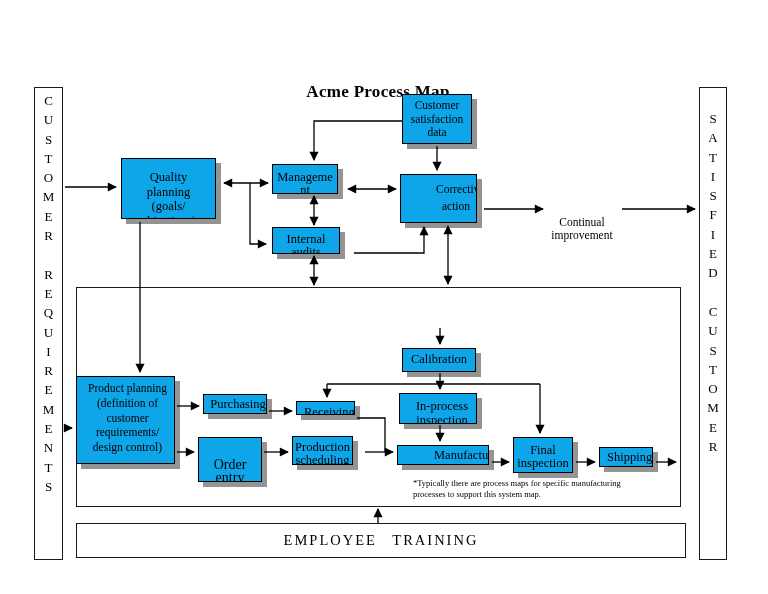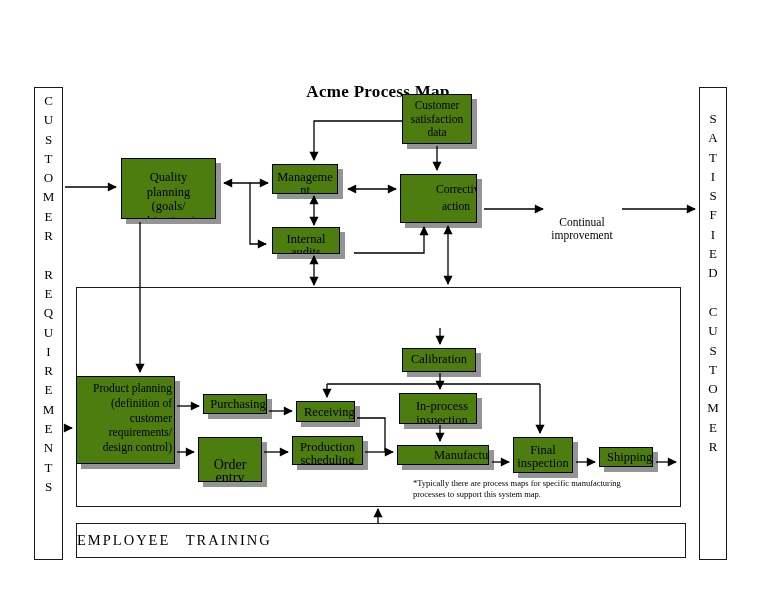--- a/index.html
+++ b/index.html
@@ -17,51 +17,51 @@
     background:#fff;box-sizing:border-box;text-align:center;
     font-size:13px;line-height:19.3px;white-space:pre-line;
   }
   .vbar.left{left:34px;width:29px;padding-top:3px;}
   .vbar.right{left:699px;width:28px;padding-top:21px;}
   .inner-rect{
     position:absolute;left:76px;top:287px;width:605px;height:220px;
     border:1.3px solid #1a1a1a;box-sizing:border-box;background:transparent;
   }
   .pbox{
-    position:absolute;background:#4d7c0f;border:1.6px solid #000;
+    position:absolute;background:#0ea5e9;border:1.6px solid #000;
     box-sizing:border-box;overflow:hidden;text-align:center;
     box-shadow:5px 5px 0 #949494;white-space:pre-line;z-index:3;
   }
   .lbl{position:absolute;text-align:center;white-space:pre-line;z-index:3;}
   .employee{
     position:absolute;left:76px;top:523px;width:610px;height:35px;
     border:1.3px solid #1a1a1a;box-sizing:border-box;background:#fff;
-    display:flex;align-items:center;
+    display:flex;align-items:center;justify-content:center;
     font-size:14.5px;letter-spacing:2px;word-spacing:10px;z-index:2;
   }
   .footnote{
     position:absolute;left:413px;top:478px;width:250px;
     font-size:8.5px;line-height:11.3px;white-space:pre-line;
     text-align:left;z-index:3;
   }
   svg.wires{position:absolute;left:0;top:0;z-index:5;}
   
   .b-quality{left:121px;top:158px;width:95px;height:61px;font-size:12.5px;line-height:14.5px;padding-top:11px;}
   .b-mgmt{left:272px;top:164px;width:66px;height:30px;font-size:12.5px;line-height:13px;padding-top:6px;}
   .b-internal{left:272px;top:227px;width:68px;height:27px;font-size:12.5px;line-height:13px;padding-top:5px;}
   .b-csd{left:402px;top:94px;width:70px;height:50px;font-size:11.5px;line-height:13.5px;padding-top:4px;}
   .b-corrective{left:400px;top:174px;width:77px;height:49px;font-size:11.5px;line-height:17px;padding-top:6px;padding-left:35px;}
   .b-equip{left:401px;top:297px;width:76px;height:30px;font-size:11.5px;line-height:13.5px;padding-top:6px;}
   .b-calib{left:402px;top:348px;width:74px;height:24px;font-size:12.5px;line-height:15px;padding-top:3px;}
   .b-inproc{left:399px;top:393px;width:78px;height:31px;font-size:12.5px;line-height:13.5px;padding-top:6px;padding-left:8px;}
-  .b-product{left:76px;top:376px;width:99px;height:88px;font-size:11.5px;line-height:14.8px;padding:4px 2px 0 6px;text-align:right;}
+  .b-product{left:76px;top:376px;width:99px;height:88px;font-size:11.5px;line-height:14.8px;padding:4px 2px 0 6px;text-align:center;}
   .b-purch{left:203px;top:394px;width:64px;height:20px;font-size:12.5px;padding:2px 0 0 6px;text-align:center;white-space:nowrap;}
-  .b-receiv{left:296px;top:401px;width:59px;height:21px;font-size:12.5px;padding:3px 0 0 7px;text-align:left;white-space:nowrap;}
+  .b-receiv{left:296px;top:401px;width:59px;height:14px;font-size:12.5px;padding:3px 0 0 7px;text-align:left;white-space:nowrap;}
   .b-order{left:198px;top:437px;width:64px;height:45px;font-size:14px;line-height:13px;padding-top:20px;}
-  .b-prodsch{left:292px;top:436px;width:71px;height:29px;font-size:12.5px;line-height:13px;padding-top:4px;}
+  .b-prodsch{left:292px;top:436px;width:61px;height:29px;font-size:12.5px;line-height:13px;padding-top:4px;}
   .b-manuf{left:397px;top:445px;width:92px;height:20px;font-size:12.5px;padding-top:2px;white-space:nowrap;padding-left:36px;}
   .b-final{left:513px;top:437px;width:60px;height:36px;font-size:12.5px;line-height:13px;padding-top:6px;}
   .b-ship{left:599px;top:447px;width:54px;height:20px;font-size:12.5px;padding:2px 0 0 7px;text-align:left;white-space:nowrap;}
   .l-continual{left:543px;top:196px;width:78px;font-size:11.5px;line-height:12.5px;margin-top:20px;}
 </style>
 </head>
 <body>
 
 <div id="stage">
 

